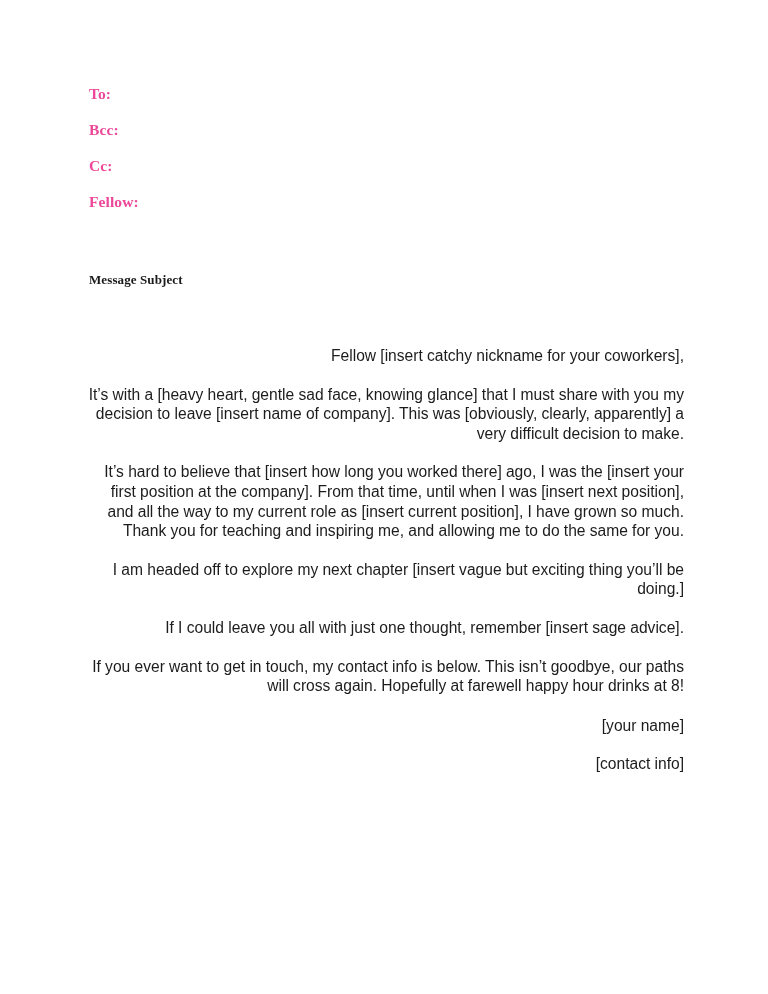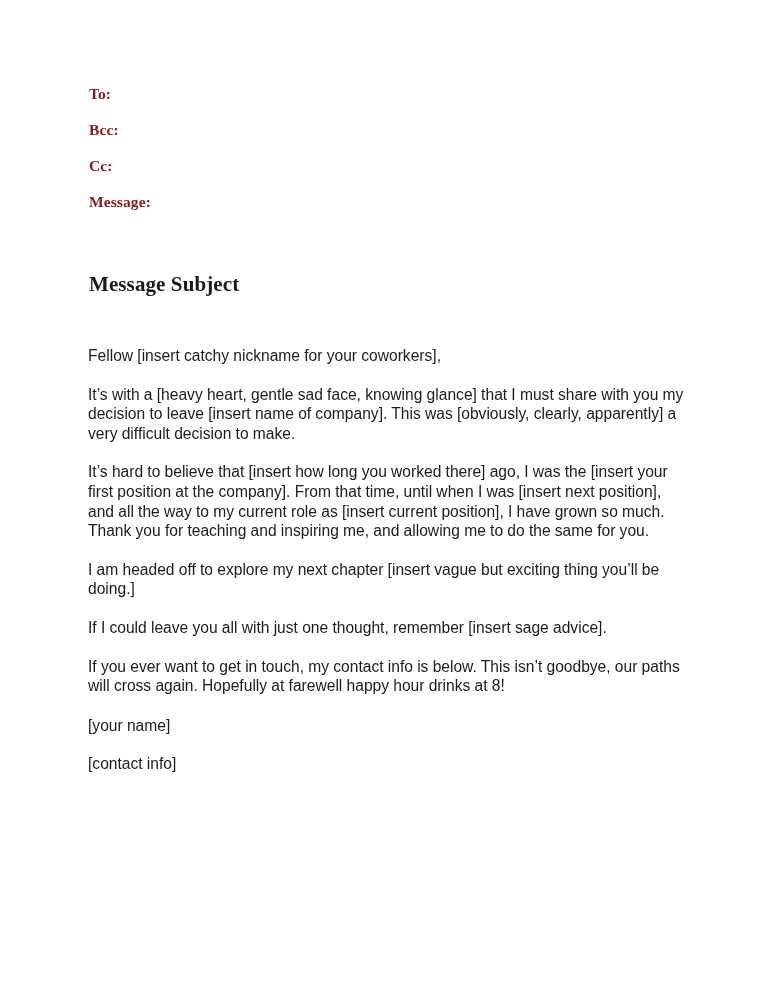--- a/index.html
+++ b/index.html
@@ -30,56 +30,56 @@
     left: 89px;
     top: 84px;
     width: 600px;
   }
   .header-field {
     height: 36px;
     line-height: 20px;
     font-family: "Liberation Serif", serif;
     font-weight: bold;
     font-size: 15.5px;
-    color: #7f1d1d;
+    color: #ec4899;
     letter-spacing: 0.1px;
     white-space: nowrap;
   }
   .header-field .field-value {
     font-weight: normal;
     padding-left: 6px;
   }
 
   
   .message-subject {
     position: absolute;
     left: 89px;
     top: 272px;
     font-family: "Liberation Serif", serif;
     font-weight: bold;
-    font-size: 21px;
+    font-size: 13px;
     color: #1a1a1a;
     letter-spacing: 0.1px;
     white-space: nowrap;
   }
 
   
   .letter-body {
     position: absolute;
     left: 88px;
     top: 346px;
     width: 596px;
   }
   .letter-paragraph {
     font-family: "Liberation Sans", sans-serif;
     font-size: 15.6px;
     line-height: 19.6px;
     color: #1c1c1c;
     margin: 0 0 19px 0;
-    text-align: left;
+    text-align: right;
     word-spacing: -0.1px;
   }
   .letter-paragraph:last-child {
     margin-bottom: 16px;
   }
   .letter-paragraph.salutation {
     margin-bottom: 19px;
   }
   .letter-paragraph.signoff-name {
     margin-bottom: 19px;
@@ -95,21 +95,21 @@
     <div class="header-field">
       <span>To:</span><span class="field-value"></span>
     </div>
     <div class="header-field">
       <span>Bcc:</span><span class="field-value"></span>
     </div>
     <div class="header-field">
       <span>Cc:</span><span class="field-value"></span>
     </div>
     <div class="header-field">
-      <span>Message:</span><span class="field-value"></span>
+      <span>Fellow:</span><span class="field-value"></span>
     </div>
   </div>
 
   <div class="message-subject">Message Subject</div>
 
   <div class="letter-body">
     <p class="letter-paragraph salutation">Fellow [insert catchy nickname for your coworkers],</p>
     <p class="letter-paragraph">It’s with a [heavy heart, gentle sad face, knowing glance] that I must share with you my decision to leave [insert name of company]. This was [obviously, clearly, apparently] a very difficult decision to make.</p>
     <p class="letter-paragraph">It’s hard to believe that [insert how long you worked there] ago, I was the [insert your first position at the company]. From that time, until when I was [insert next position], and all the way to my current role as [insert current position], I have grown so much. Thank you for teaching and inspiring me, and allowing me to do the same for you.</p>
     <p class="letter-paragraph">I am headed off to explore my next chapter [insert vague but exciting thing you’ll be doing.]</p>

